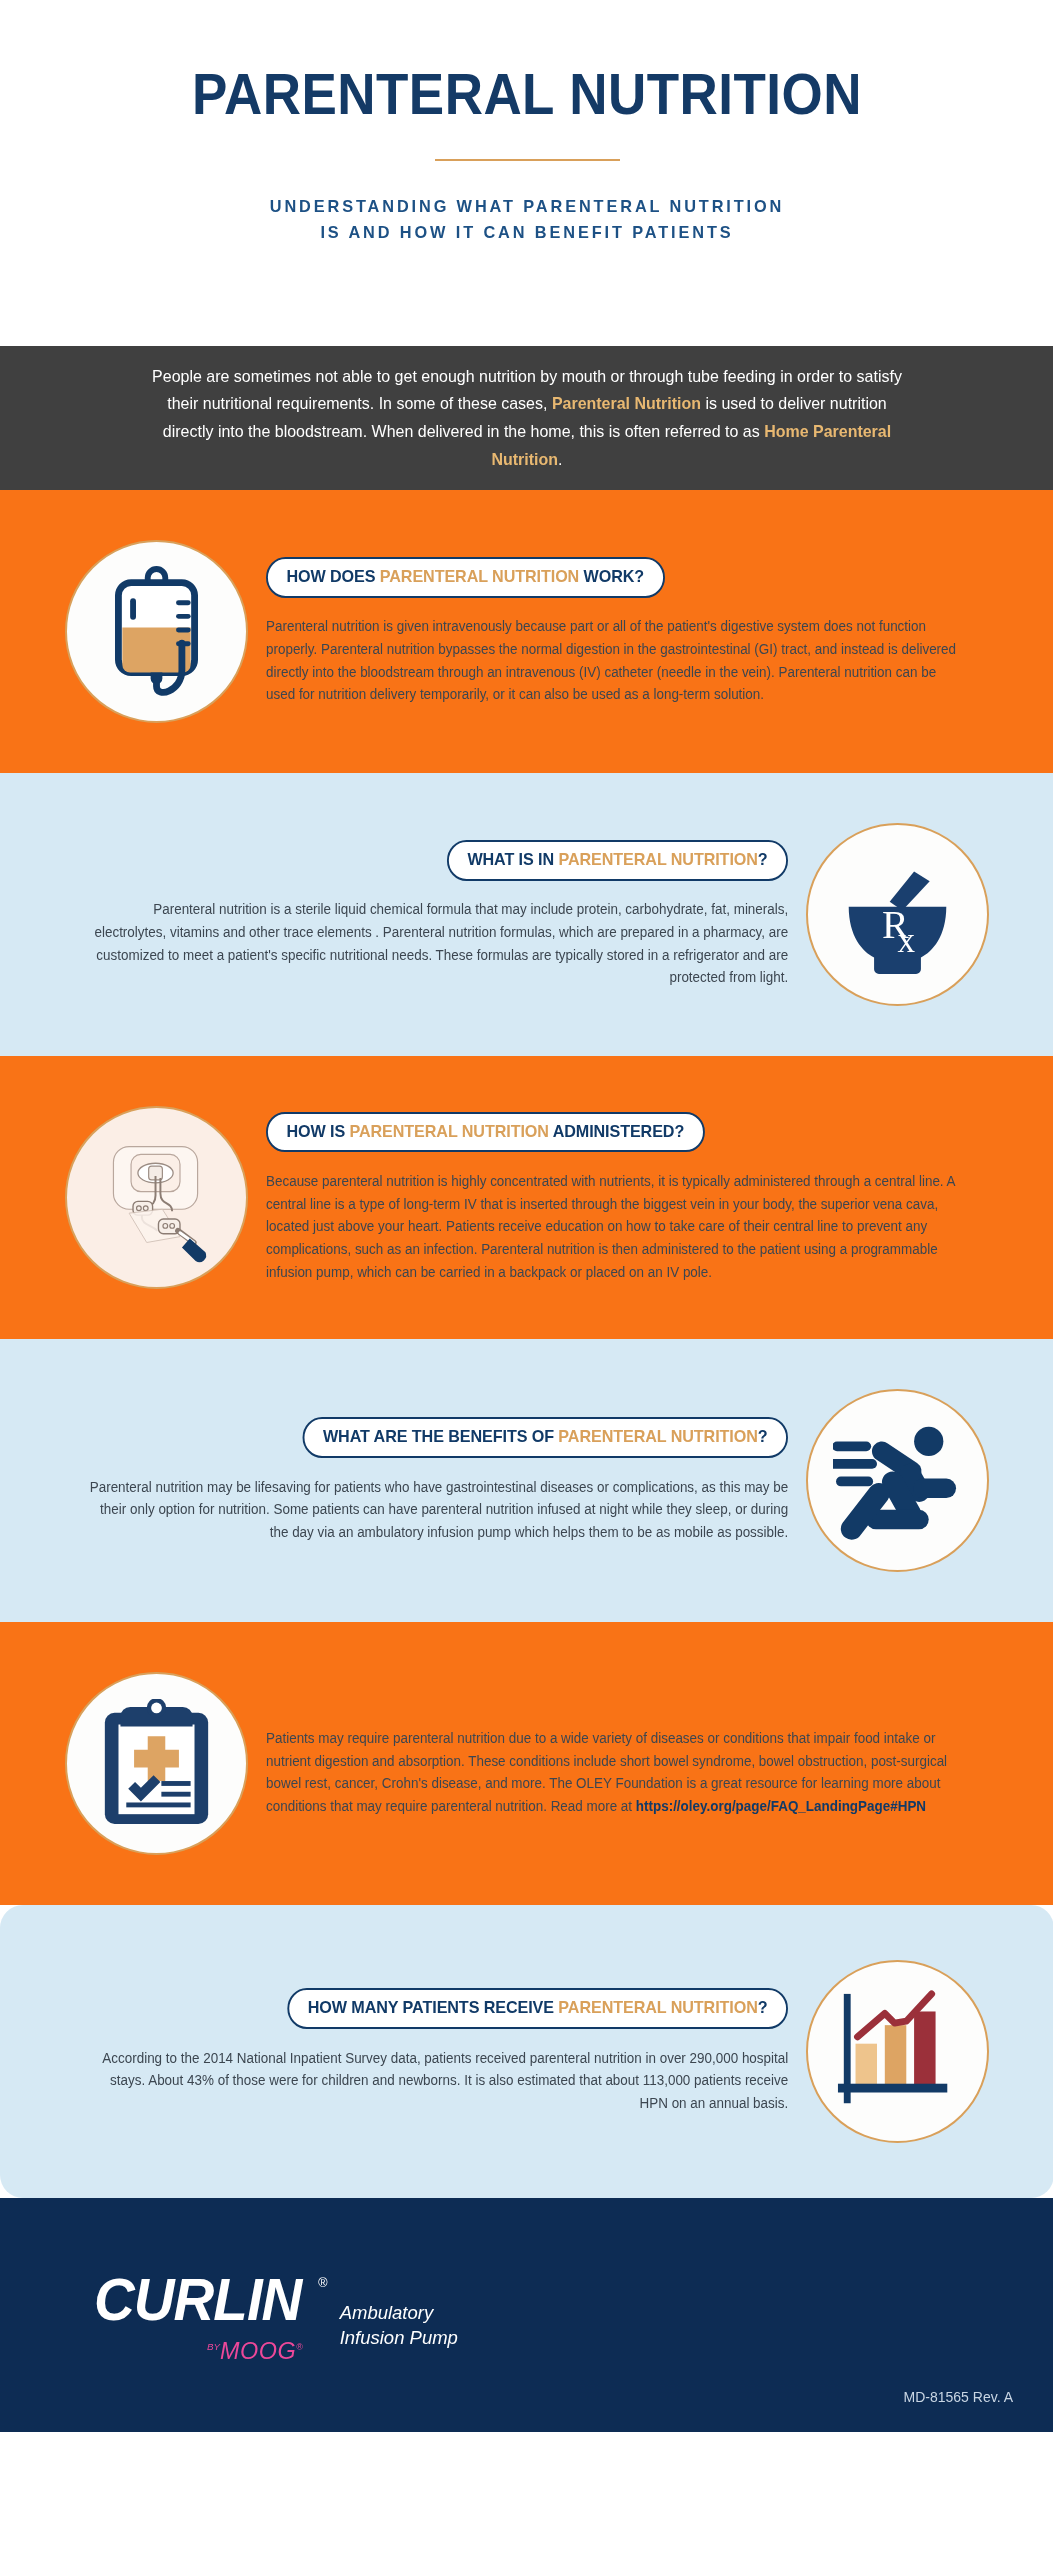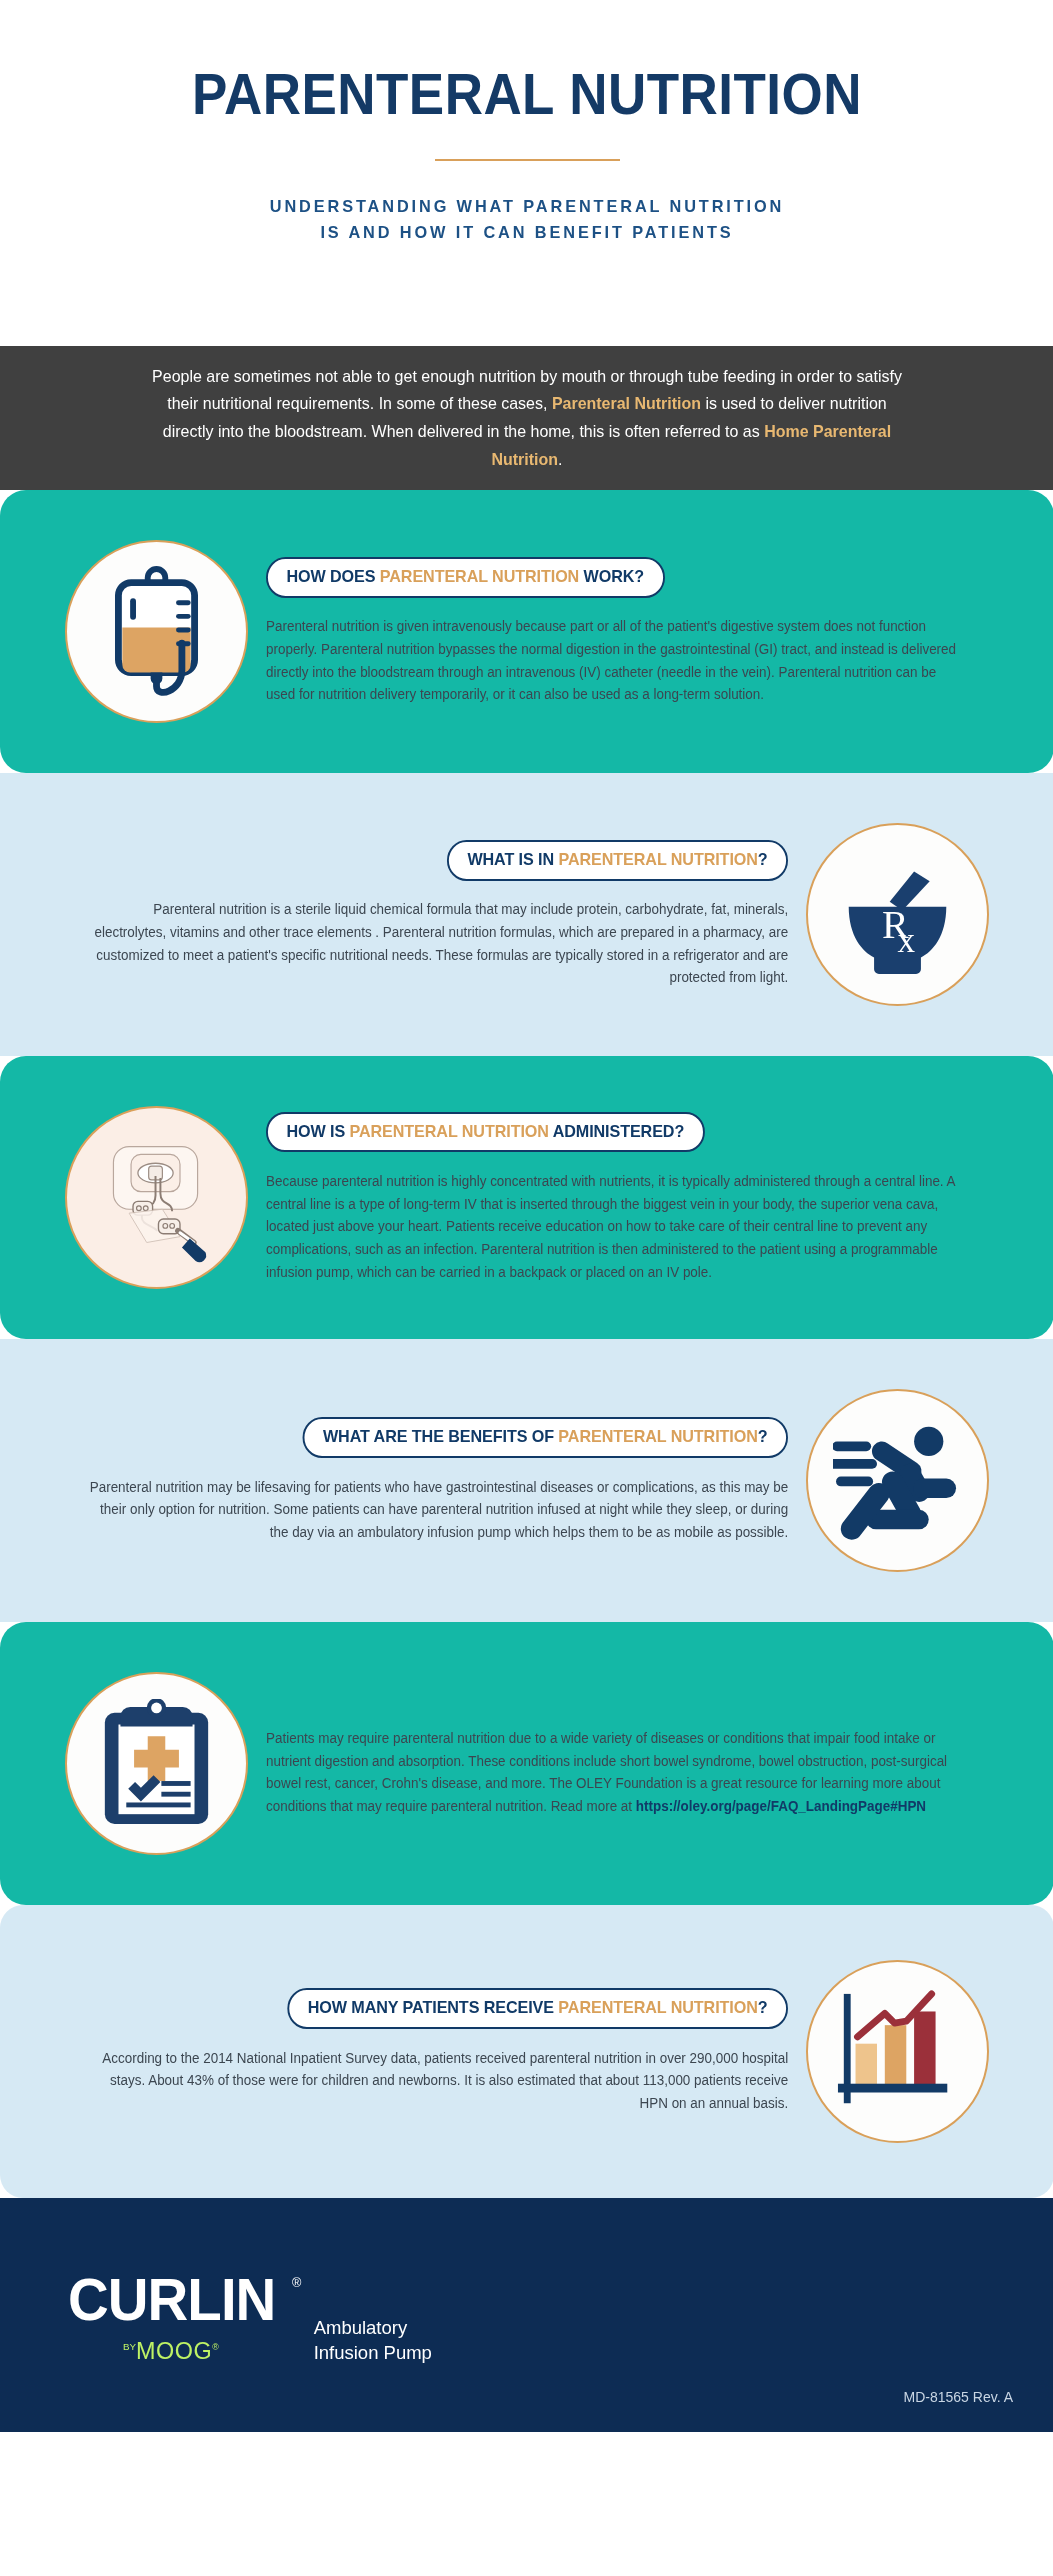--- a/index.html
+++ b/index.html
@@ -63,21 +63,21 @@
   }
   .intro .hl { color: #e8b871; font-weight: bold; }
 
   
   .section {
     display: flex;
     align-items: center;
     height: 283px;
     padding: 0 53px;
   }
-  .section.band-a { background: #14b8a6; border-radius: 26px; }
+  .section.band-a { background: #f97316; }
   .section.band-b { background: #d6e9f4; }
   .section.tall { height: 293px; border-radius: 23px; }
 
   .media {
     flex: 0 0 207px;
     display: flex;
     align-items: center;
     justify-content: center;
   }
   .circle {
@@ -130,24 +130,25 @@
   }
 
   
   .footer {
     background: #0d2c54;
     height: 234px;
     position: relative;
   }
   .logo-block {
     position: absolute;
-    left: 68px;
+    left: 94px;
     top: 76px;
     display: flex;
-    align-items: flex-end;
+    align-items: center;
+    font-style: italic;
   }
   .curlin-wrap { position: relative; }
   .curlin {
     font-size: 60px;
     font-weight: bold;
     color: #ffffff;
     letter-spacing: -1px;
     line-height: 0.86;
     transform: scaleX(0.94);
     transform-origin: left top;
@@ -161,22 +162,22 @@
   }
   .tagline {
     margin-left: 25px;
     margin-top: 12px;
     color: #ffffff;
     font-size: 18.5px;
     line-height: 1.33;
   }
   .bymoog {
     margin-top: 12.7px;
-    margin-left: 55px;
-    color: #bef264;
+    margin-left: 113px;
+    color: #ec4899;
     font-size: 23.4px;
     letter-spacing: 0.5px;
     position: relative;
   }
   .bymoog .by { font-size: 9.8px; vertical-align: super; letter-spacing: 0; }
   .bymoog .moog-reg { font-size: 8.8px; vertical-align: super; }
   .doc-code {
     position: absolute;
     right: 41px;
     bottom: 27px;

